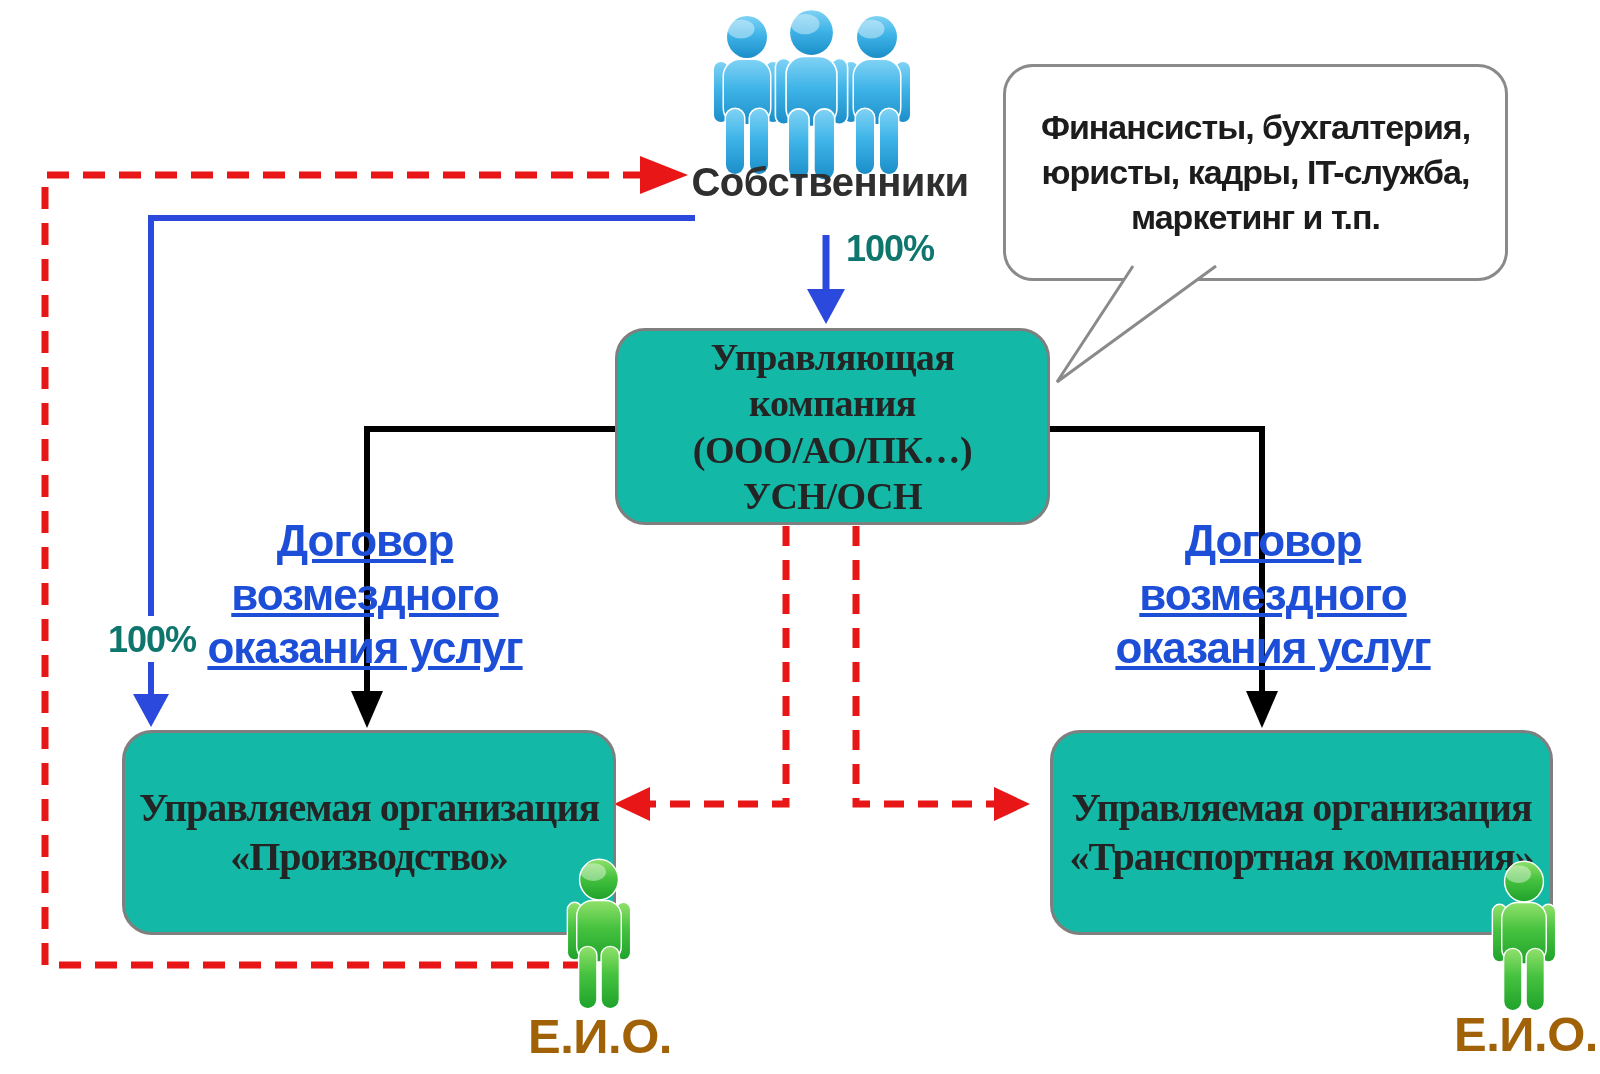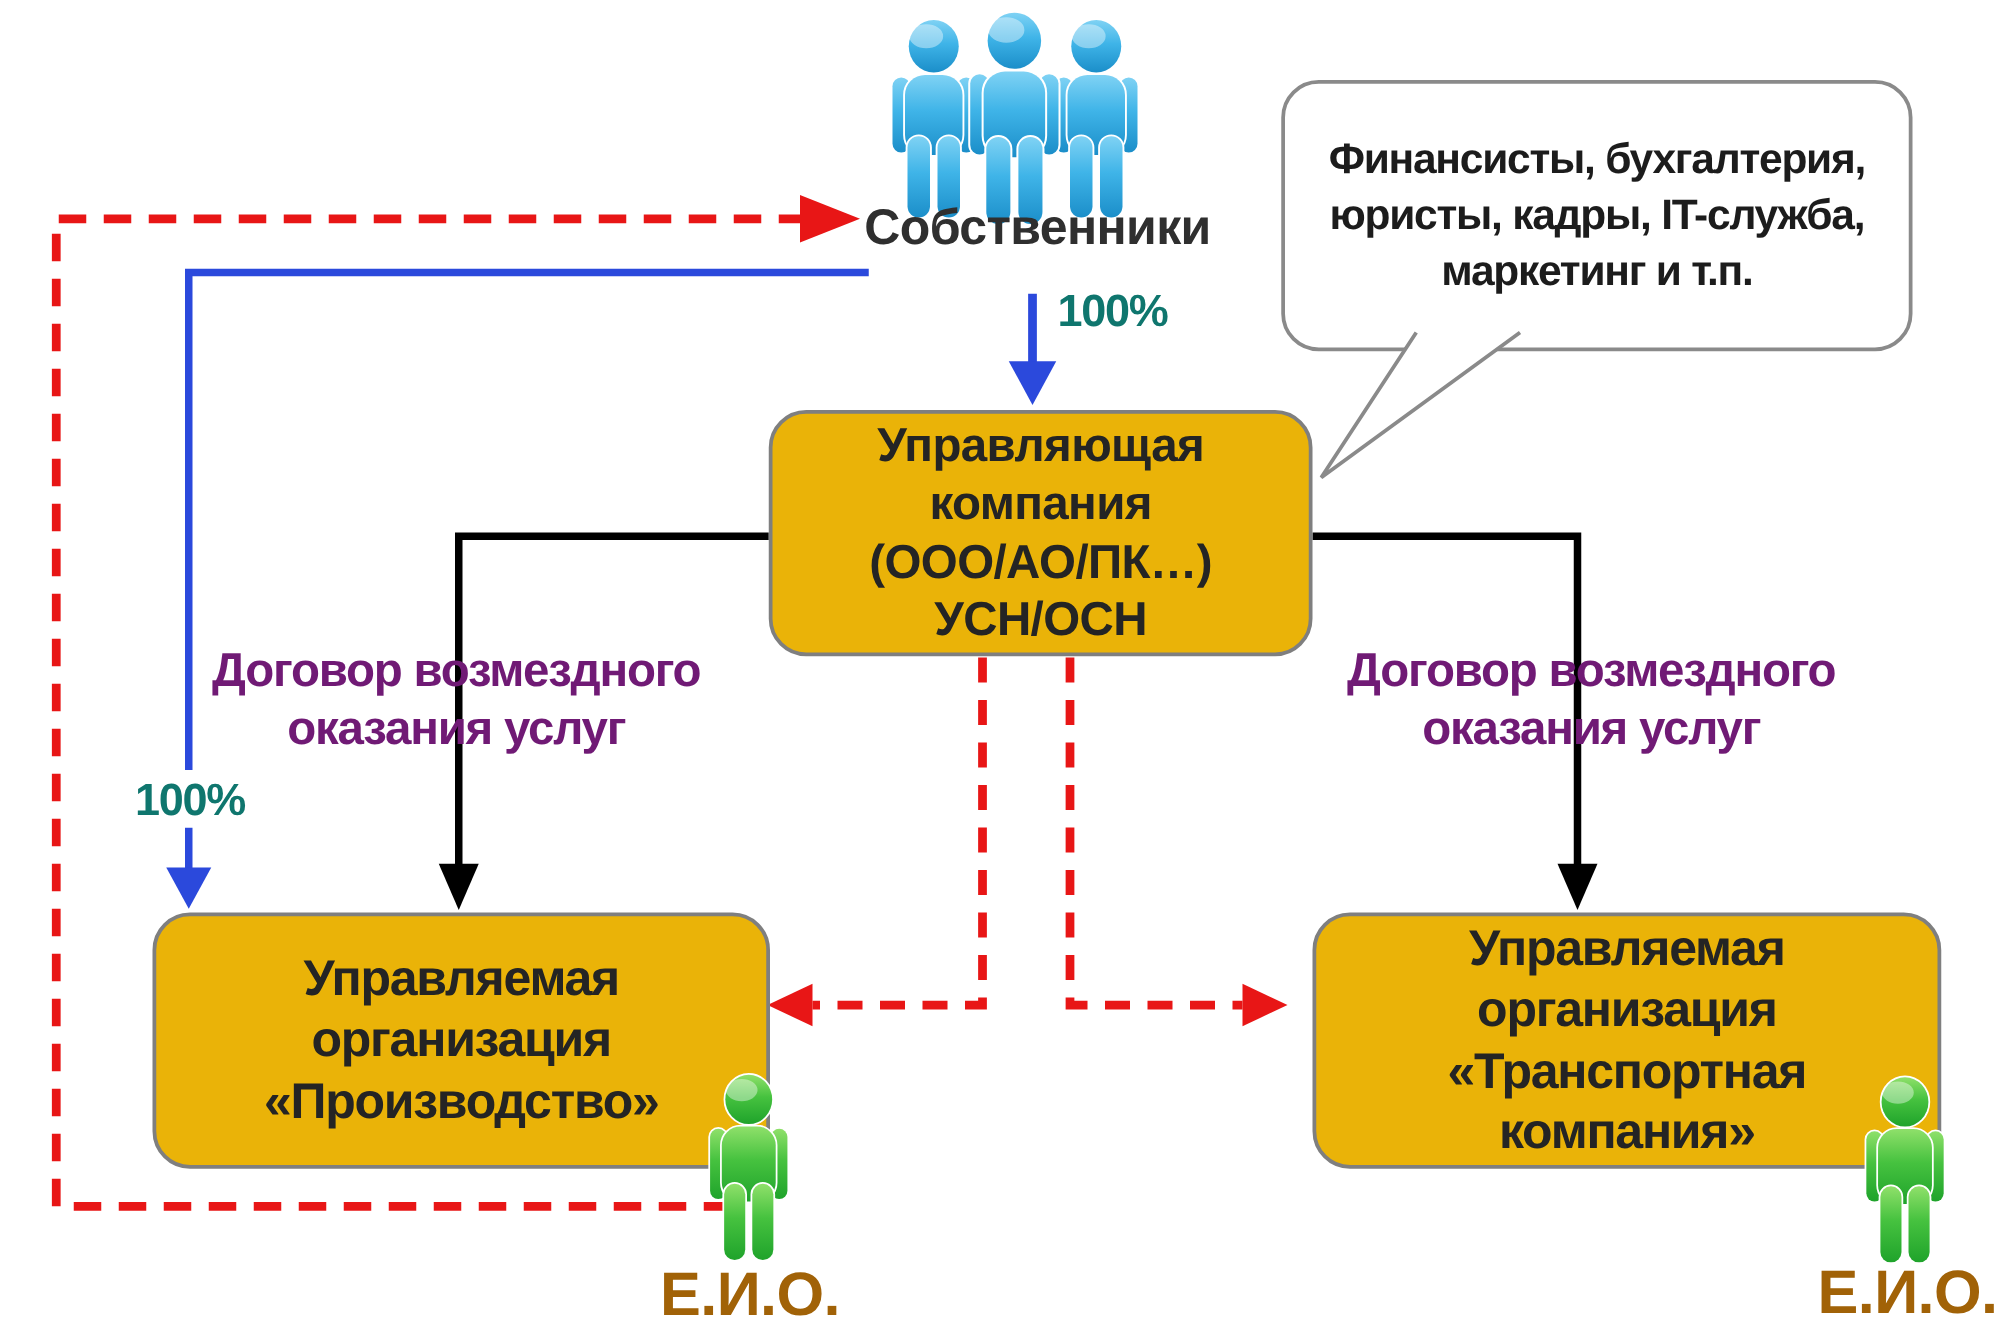--- a/index.html
+++ b/index.html
@@ -3,37 +3,37 @@
 <meta charset="utf-8">
 <style>
   html,body{margin:0;padding:0;background:#ffffff;}
   .canvas{
     position:relative;width:1600px;height:1074px;background:#ffffff;overflow:hidden;
     font-family:"Liberation Sans","DejaVu Sans",sans-serif;font-weight:bold;
   }
   svg.overlay{position:absolute;left:0;top:0;z-index:1;pointer-events:none;}
   svg.tail-layer{position:absolute;left:0;top:0;z-index:6;pointer-events:none;}
   .node{
-    position:absolute;z-index:2;background:#eab308;border:3px solid #7f7f7f;border-radius:30px;
+    position:absolute;z-index:2;background:#14b8a6;border:3px solid #7f7f7f;border-radius:30px;
     display:flex;align-items:center;justify-content:center;text-align:center;
-    color:#242424;box-sizing:border-box;
+    color:#242424;box-sizing:border-box;font-family:Liberation Serif, serif;
   }
   .node .txt{white-space:pre-line;line-height:1.22;letter-spacing:-0.5px;}
   .bubble{
     position:absolute;z-index:4;background:#ffffff;border:3px solid #8a8a8a;border-radius:30px;
     display:flex;align-items:center;justify-content:center;text-align:center;color:#1c1c1c;
     box-sizing:border-box;
   }
   .label{position:absolute;z-index:5;text-align:center;}
   .multiline{white-space:pre-line;}
   .owners-label{font-size:40px;color:#2f2f2f;letter-spacing:-0.5px;}
   .pct{color:#0f766e;font-size:36px;letter-spacing:-1px;}
   .whitebg{background:#ffffff;display:flex;align-items:center;justify-content:center;}
   .redword{color:#ff3a1e;font-size:38px;letter-spacing:-0.5px;}
-  .contract{font-size:38px;color:#701a75;line-height:1.22;letter-spacing:-1px;z-index:2;}
+  .contract{font-size:44px;color:#1d4ed8;line-height:1.22;letter-spacing:-1px;z-index:2;text-decoration:underline;}
   .eio{font-size:49px;color:#a16207;letter-spacing:-0.5px;}
   .person-wrap{position:absolute;z-index:3;}
 </style>
 </head>
 <body>
 
 <div class="canvas">
 
   <svg width="0" height="0" style="position:absolute" aria-hidden="true">
     <defs>
@@ -107,21 +107,21 @@
       </g>
     </svg>
   </div>
 
   <div class="label owners-label" style="left:690px;top:160px;width:280px;">Собственники</div>
 
   <div class="label pct" style="left:846px;top:228px;width:120px;text-align:left;">100%</div>
 
   <div class="label pct whitebg" style="left:104px;top:618px;width:96px;height:44px;">100%</div>
 
-  <div class="bubble" style="left:1025px;top:64px;width:505px;height:217px;padding:6px 14px;">
+  <div class="bubble" style="left:1003px;top:64px;width:505px;height:217px;padding:6px 14px;">
     <div class="txt multiline" style="font-size:34px;line-height:1.32;letter-spacing:-1px;">Финансисты, бухгалтерия,
 юристы, кадры, IT-служба,
 маркетинг и т.п.</div>
   </div>
 
   <svg class="tail-layer" width="1600" height="1074" viewBox="0 0 1600 1074">
     <path d="M 1133 266 L 1057 382 L 1216 266" fill="#ffffff" stroke="#8a8a8a" stroke-width="3"></path>
   </svg>
 
   <div class="node" style="left:615px;top:328px;width:435px;height:197px;">

